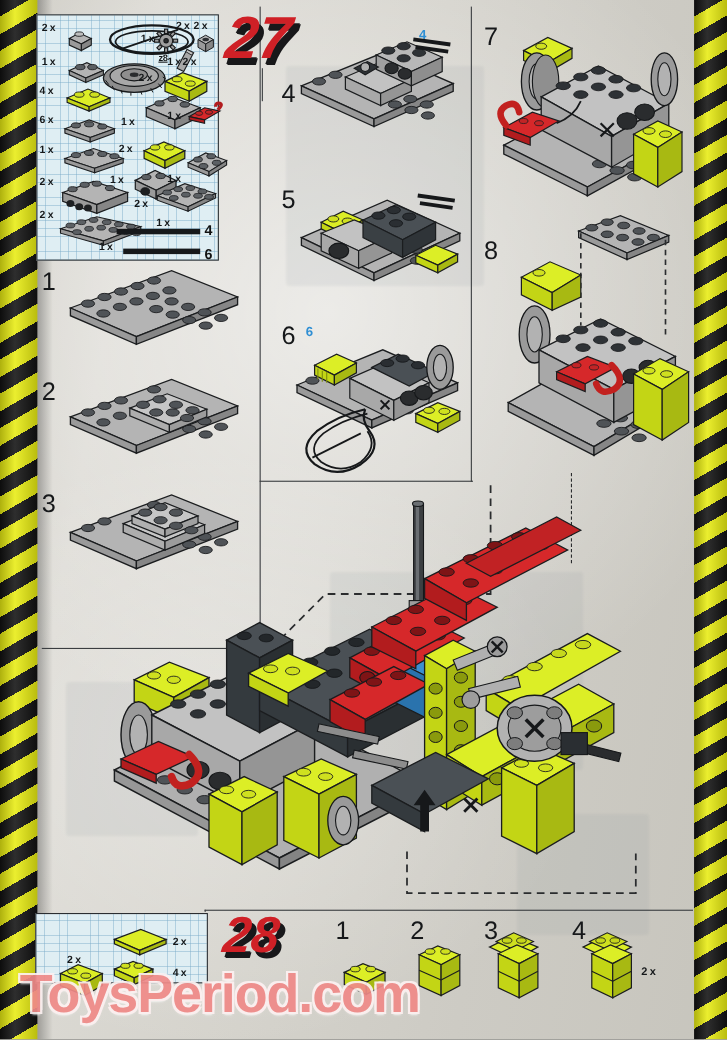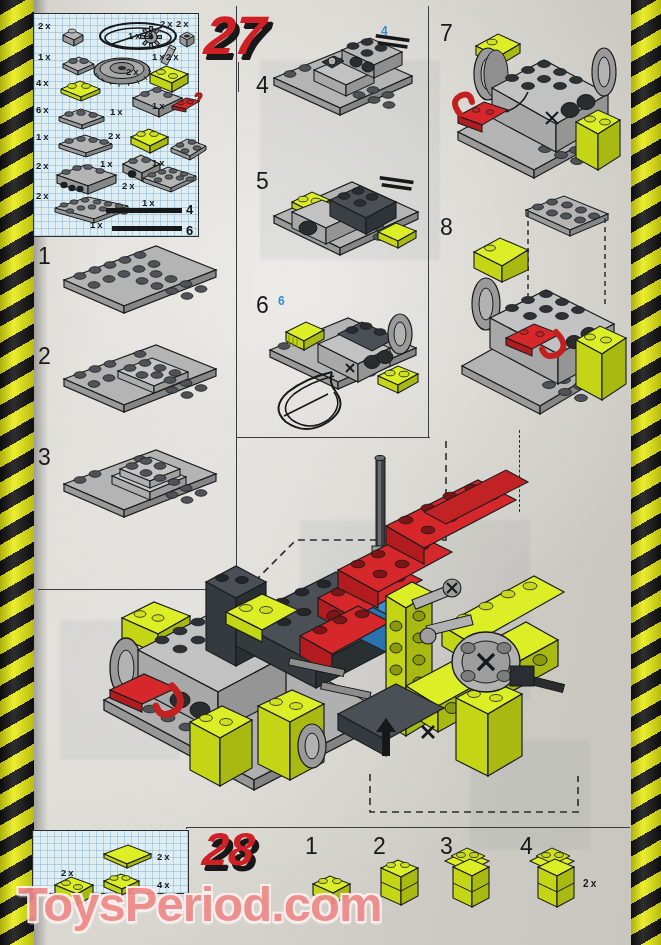--- a/index.html
+++ b/index.html
@@ -154,21 +154,21 @@
             <rect x="17.5" y="9.6" width="4" height="2.8"></rect>
             <rect x="9.6" y="0.5" width="2.8" height="4" transform="rotate(45 11 11)"></rect>
             <rect x="9.6" y="17.5" width="2.8" height="4" transform="rotate(45 11 11)"></rect>
             <rect x="0.5" y="9.6" width="4" height="2.8" transform="rotate(45 11 11)"></rect>
             <rect x="17.5" y="9.6" width="4" height="2.8" transform="rotate(45 11 11)"></rect>
           </g>
           <circle cx="11" cy="11" r="2" fill="#2a2c2e"></circle>
         </g>
       </svg>
     </div>
-    <div class="qty sm" style="left:110px;top:15px;text-decoration:underline;">z8</div>
+    <div class="qty sm" style="left:110px;top:33px;text-decoration:underline;">z8</div>
 
     <div class="qty" style="left:142px;top:4px;">2 x</div>
     <div class="pc" style="left:144px;top:17px;">
       <svg width="18" height="20">
         <polygon points="2,5 9,1 16,5 9,9" fill="#b4b4b4" stroke="#1b1d1f" stroke-width="0.9"></polygon>
         <polygon points="2,5 9,9 9,16 2,12" fill="#9a9a9a" stroke="#1b1d1f" stroke-width="0.9"></polygon>
         <polygon points="9,9 16,5 16,12 9,16" fill="#868686" stroke="#1b1d1f" stroke-width="0.9"></polygon>
         <ellipse cx="9" cy="5" rx="3" ry="1.6" fill="#2c2e30"></ellipse>
       </svg>
     </div>

